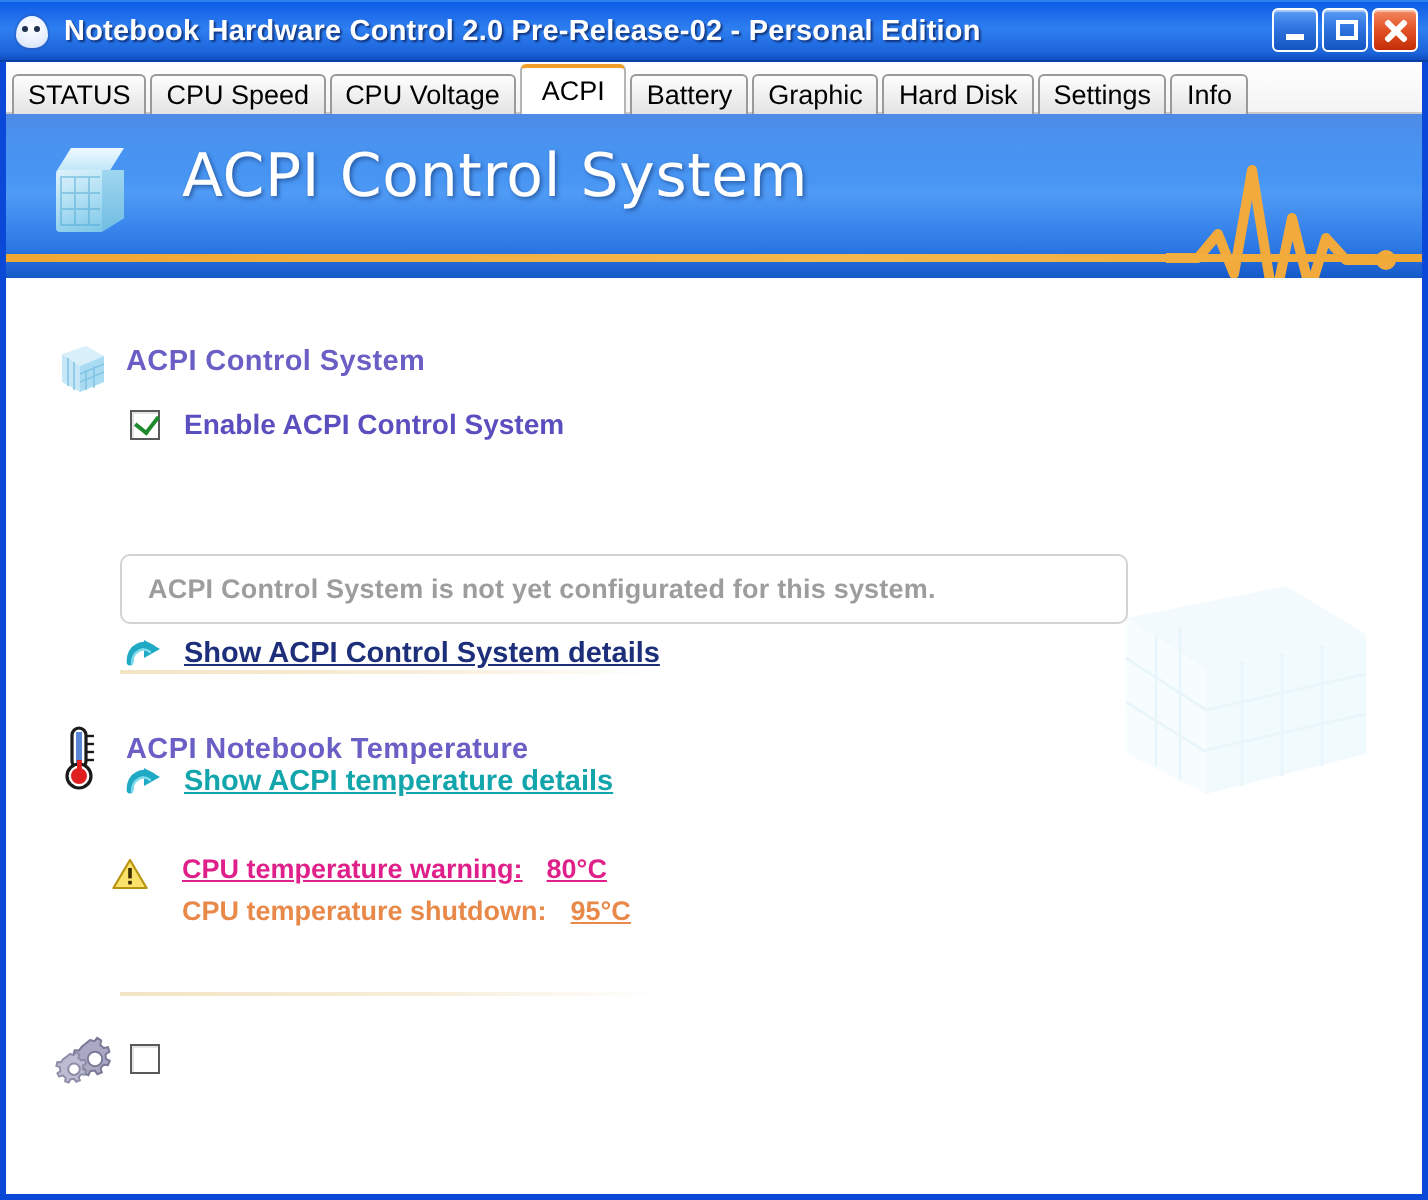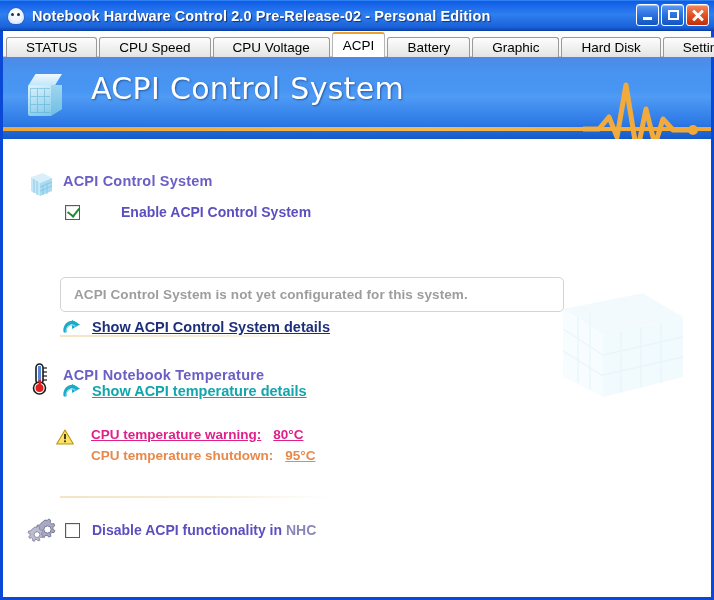--- a/index.html
+++ b/index.html
@@ -60,21 +60,21 @@
   .wbtn .x1{transform:rotate(45deg);} .wbtn .x2{transform:rotate(-45deg);}
 
   
   #tabstrip{
     position:absolute;left:0;top:31px;width:708px;height:26px;
     background:linear-gradient(180deg,#ffffff 0%,#f3f3f3 100%);
     display:flex;align-items:flex-end;box-sizing:border-box;
   }
   #tabstrip:after{content:"";position:absolute;left:0;right:0;bottom:0;height:1px;background:#c8c8c8;}
   .tab{
-    height:20px;line-height:19px;margin-right:2px;padding:0 19px;
+    height:20px;line-height:19px;margin-right:2px;padding:0 7px;
     font-size:13.5px;color:#000;white-space:nowrap;box-sizing:border-box;
     background:linear-gradient(180deg,#fdfdfd 0%,#efefef 55%,#e3e3e3 100%);
     border:1px solid #9a9a9a;border-bottom:none;
     border-radius:3px 3px 0 0;position:relative;z-index:1;
   }
   .tab:first-child{margin-left:3px;}
   .tab.active{
     height:25px;line-height:23px;padding:0 10px;z-index:3;
     background:#ffffff;border:1px solid #b5b5b5;border-top:2px solid #f0a02a;
     border-bottom:none;
@@ -296,21 +296,21 @@
           <path d="M7,10 L7,24"></path>
             <path d="M10,12 L10,26"></path>
           <path d="M16,16 L16,26"></path>
             <path d="M20,14 L20,25"></path>
           <path d="M13,18 L25,13"></path>
             <path d="M13,22 L25,17"></path>
         </g>
       </svg>
       <div class="sec-title" style="top:4px;">ACPI Control System</div>
 
-      <div class="cbrow" style="left:62px;top:35px;gap:29px;">
+      <div class="cbrow" style="left:62px;top:35px;">
         <span class="chk">
             <i class="tick"></i>
           </span>
         <span class="cblabel">Enable ACPI Control System</span>
       </div>
 
       <div id="msgbox">
         <span>ACPI Control System is not yet configurated for this system.</span>
       </div>
 
@@ -377,20 +377,19 @@
           <circle cx="20.5" cy="11.5" r="3.6" fill="#ffffff"></circle>
         </g>
         <g fill="#bcbcd2" stroke="#8d8da8" stroke-width="1">
           <path d="M8 9 l1.9 .5 1.1-1.4 1.6 1 -.4 1.8 1.4 1.3 1.8-.3 .6 1.9 -1.6 1 .1 1.9 1.6 .8 -.7 1.8 -1.8-.2 -1.2 1.4 .5 1.7 -1.8 .7 -1.1-1.5 -1.9 .3 -.7 1.6 -1.8-.6 .2-1.8 -1.4-1.2 -1.8 .6 -.9-1.7 1.5-1.1 -.3-1.9 -1.7-.7 .5-1.9 1.8 .1 1.1-1.5z"></path>
           <circle cx="10" cy="16.6" r="2.9" fill="#ffffff"></circle>
         </g>
       </svg>
 
       <div class="cbrow" style="left:62px;top:8px;">
         <span class="chk"></span>
-        <span class="cblabel"><span>Disable ACPI functionality in </span><span class="dim">NHC</span></span>
       </div>
     </div>
 
   </div>
 
 
 </div>
 
 </body></html>

